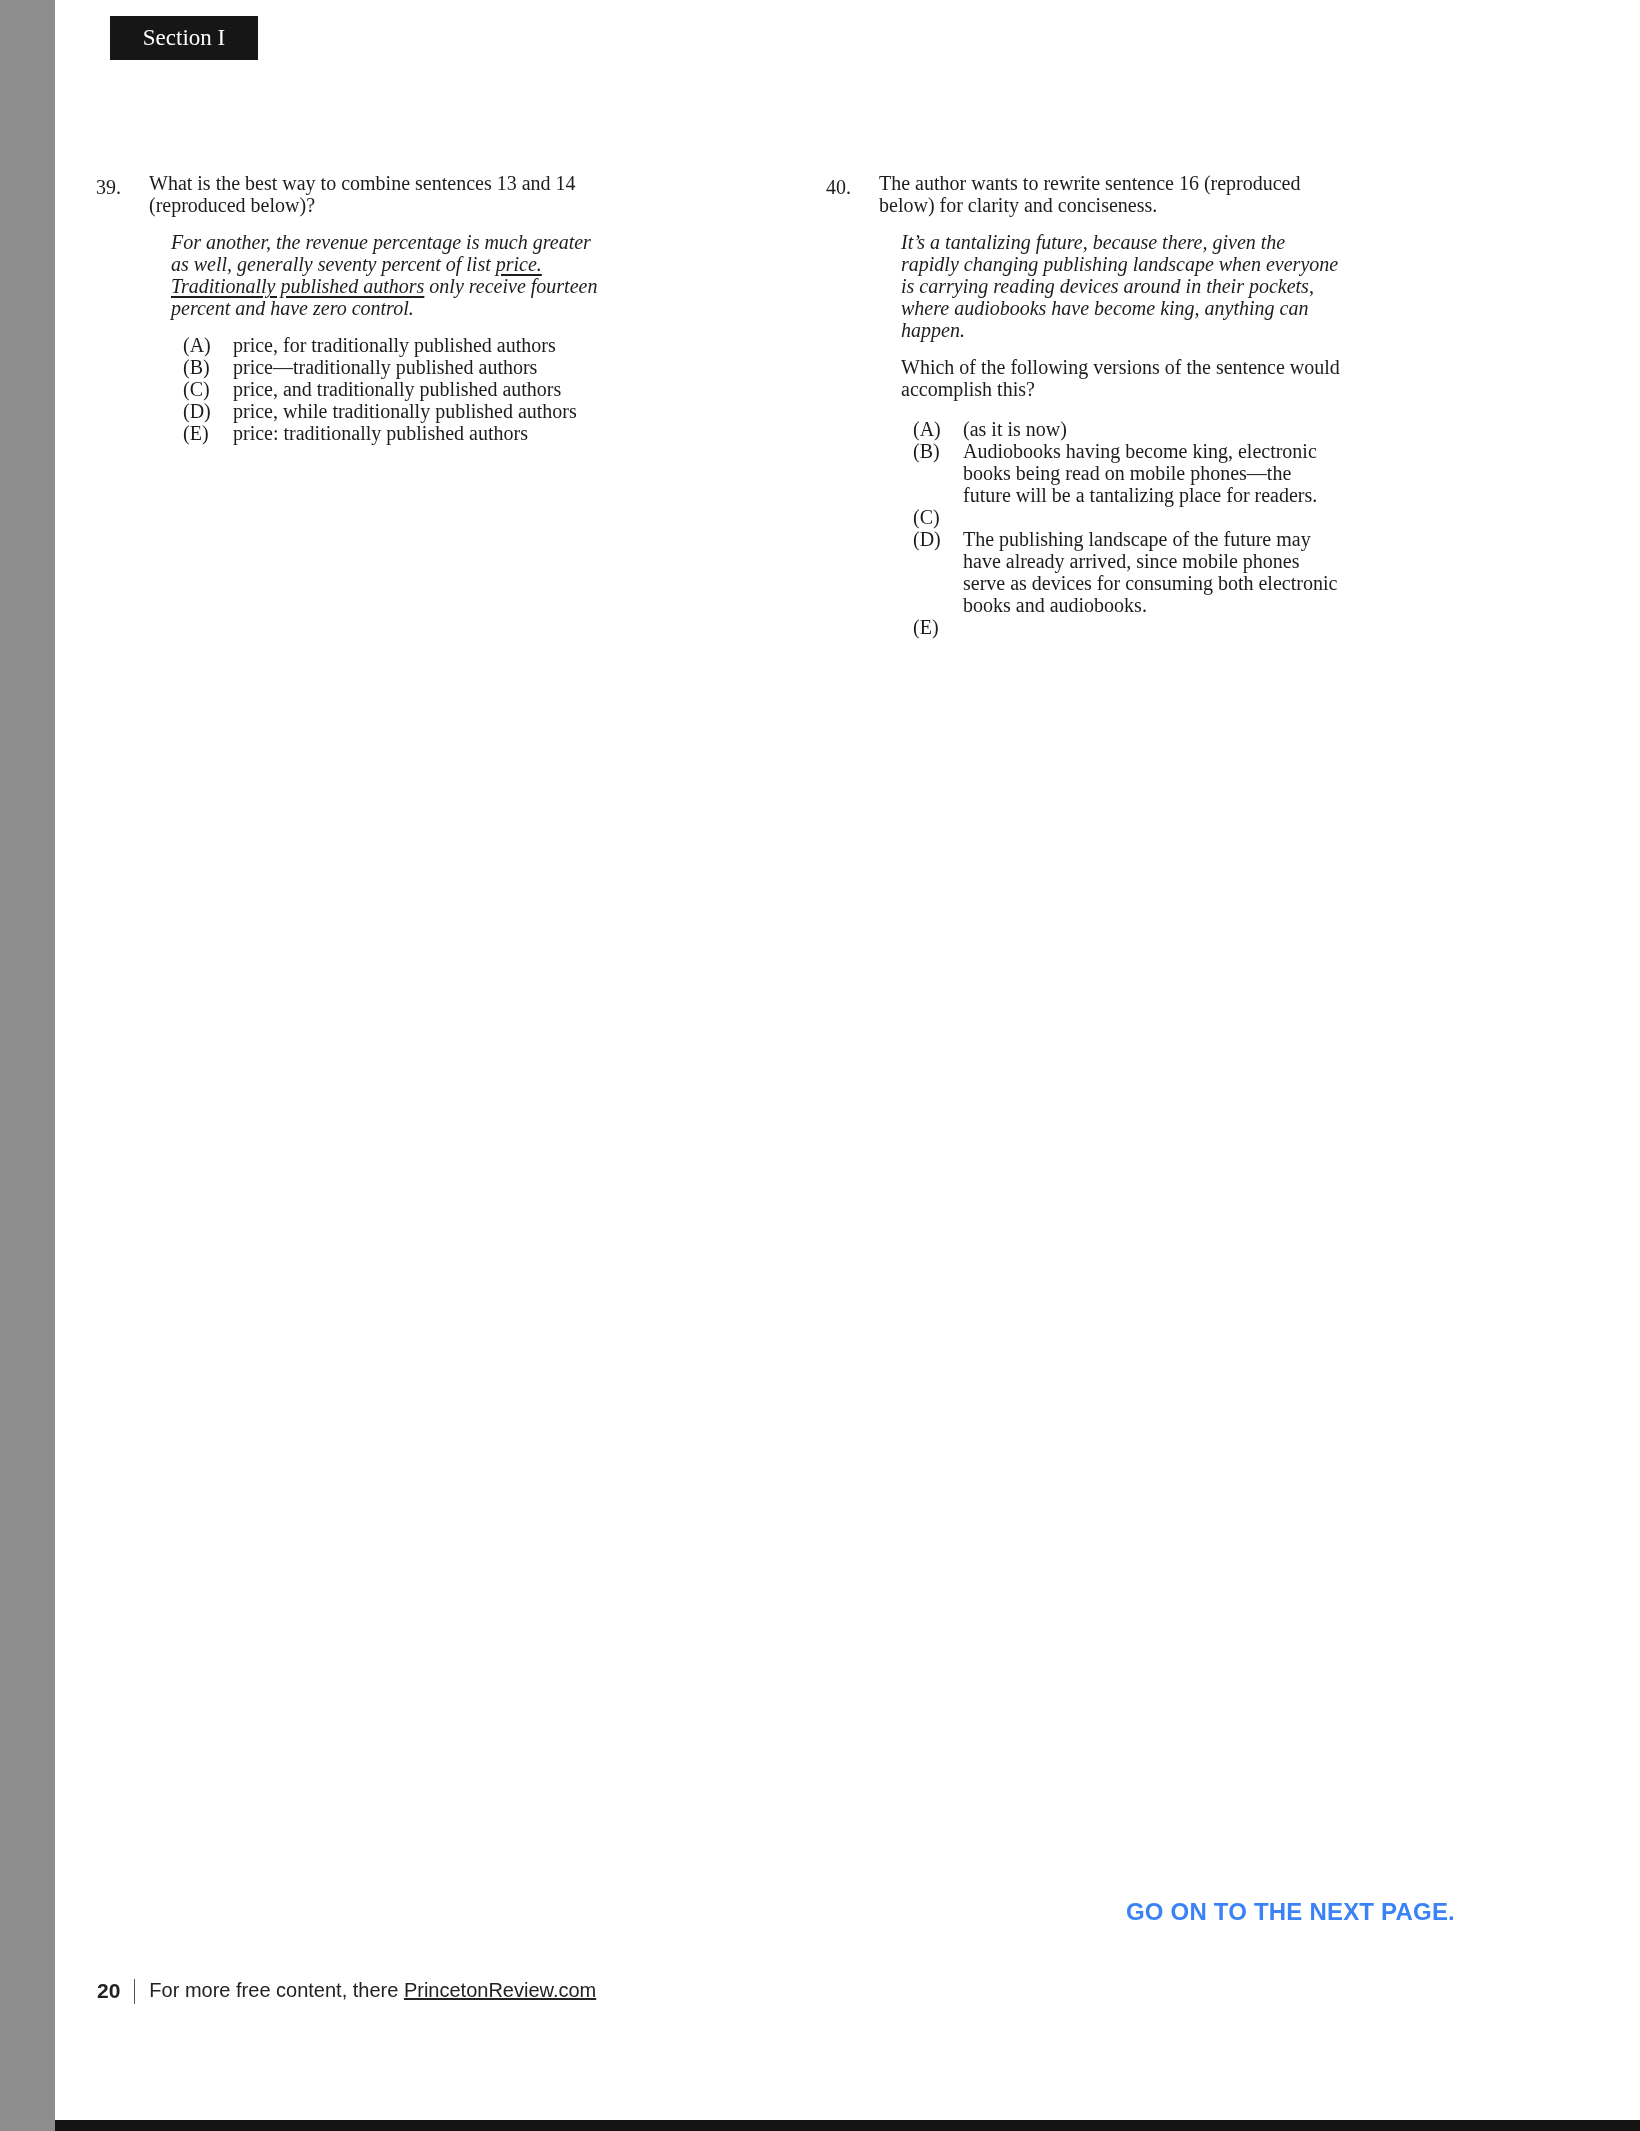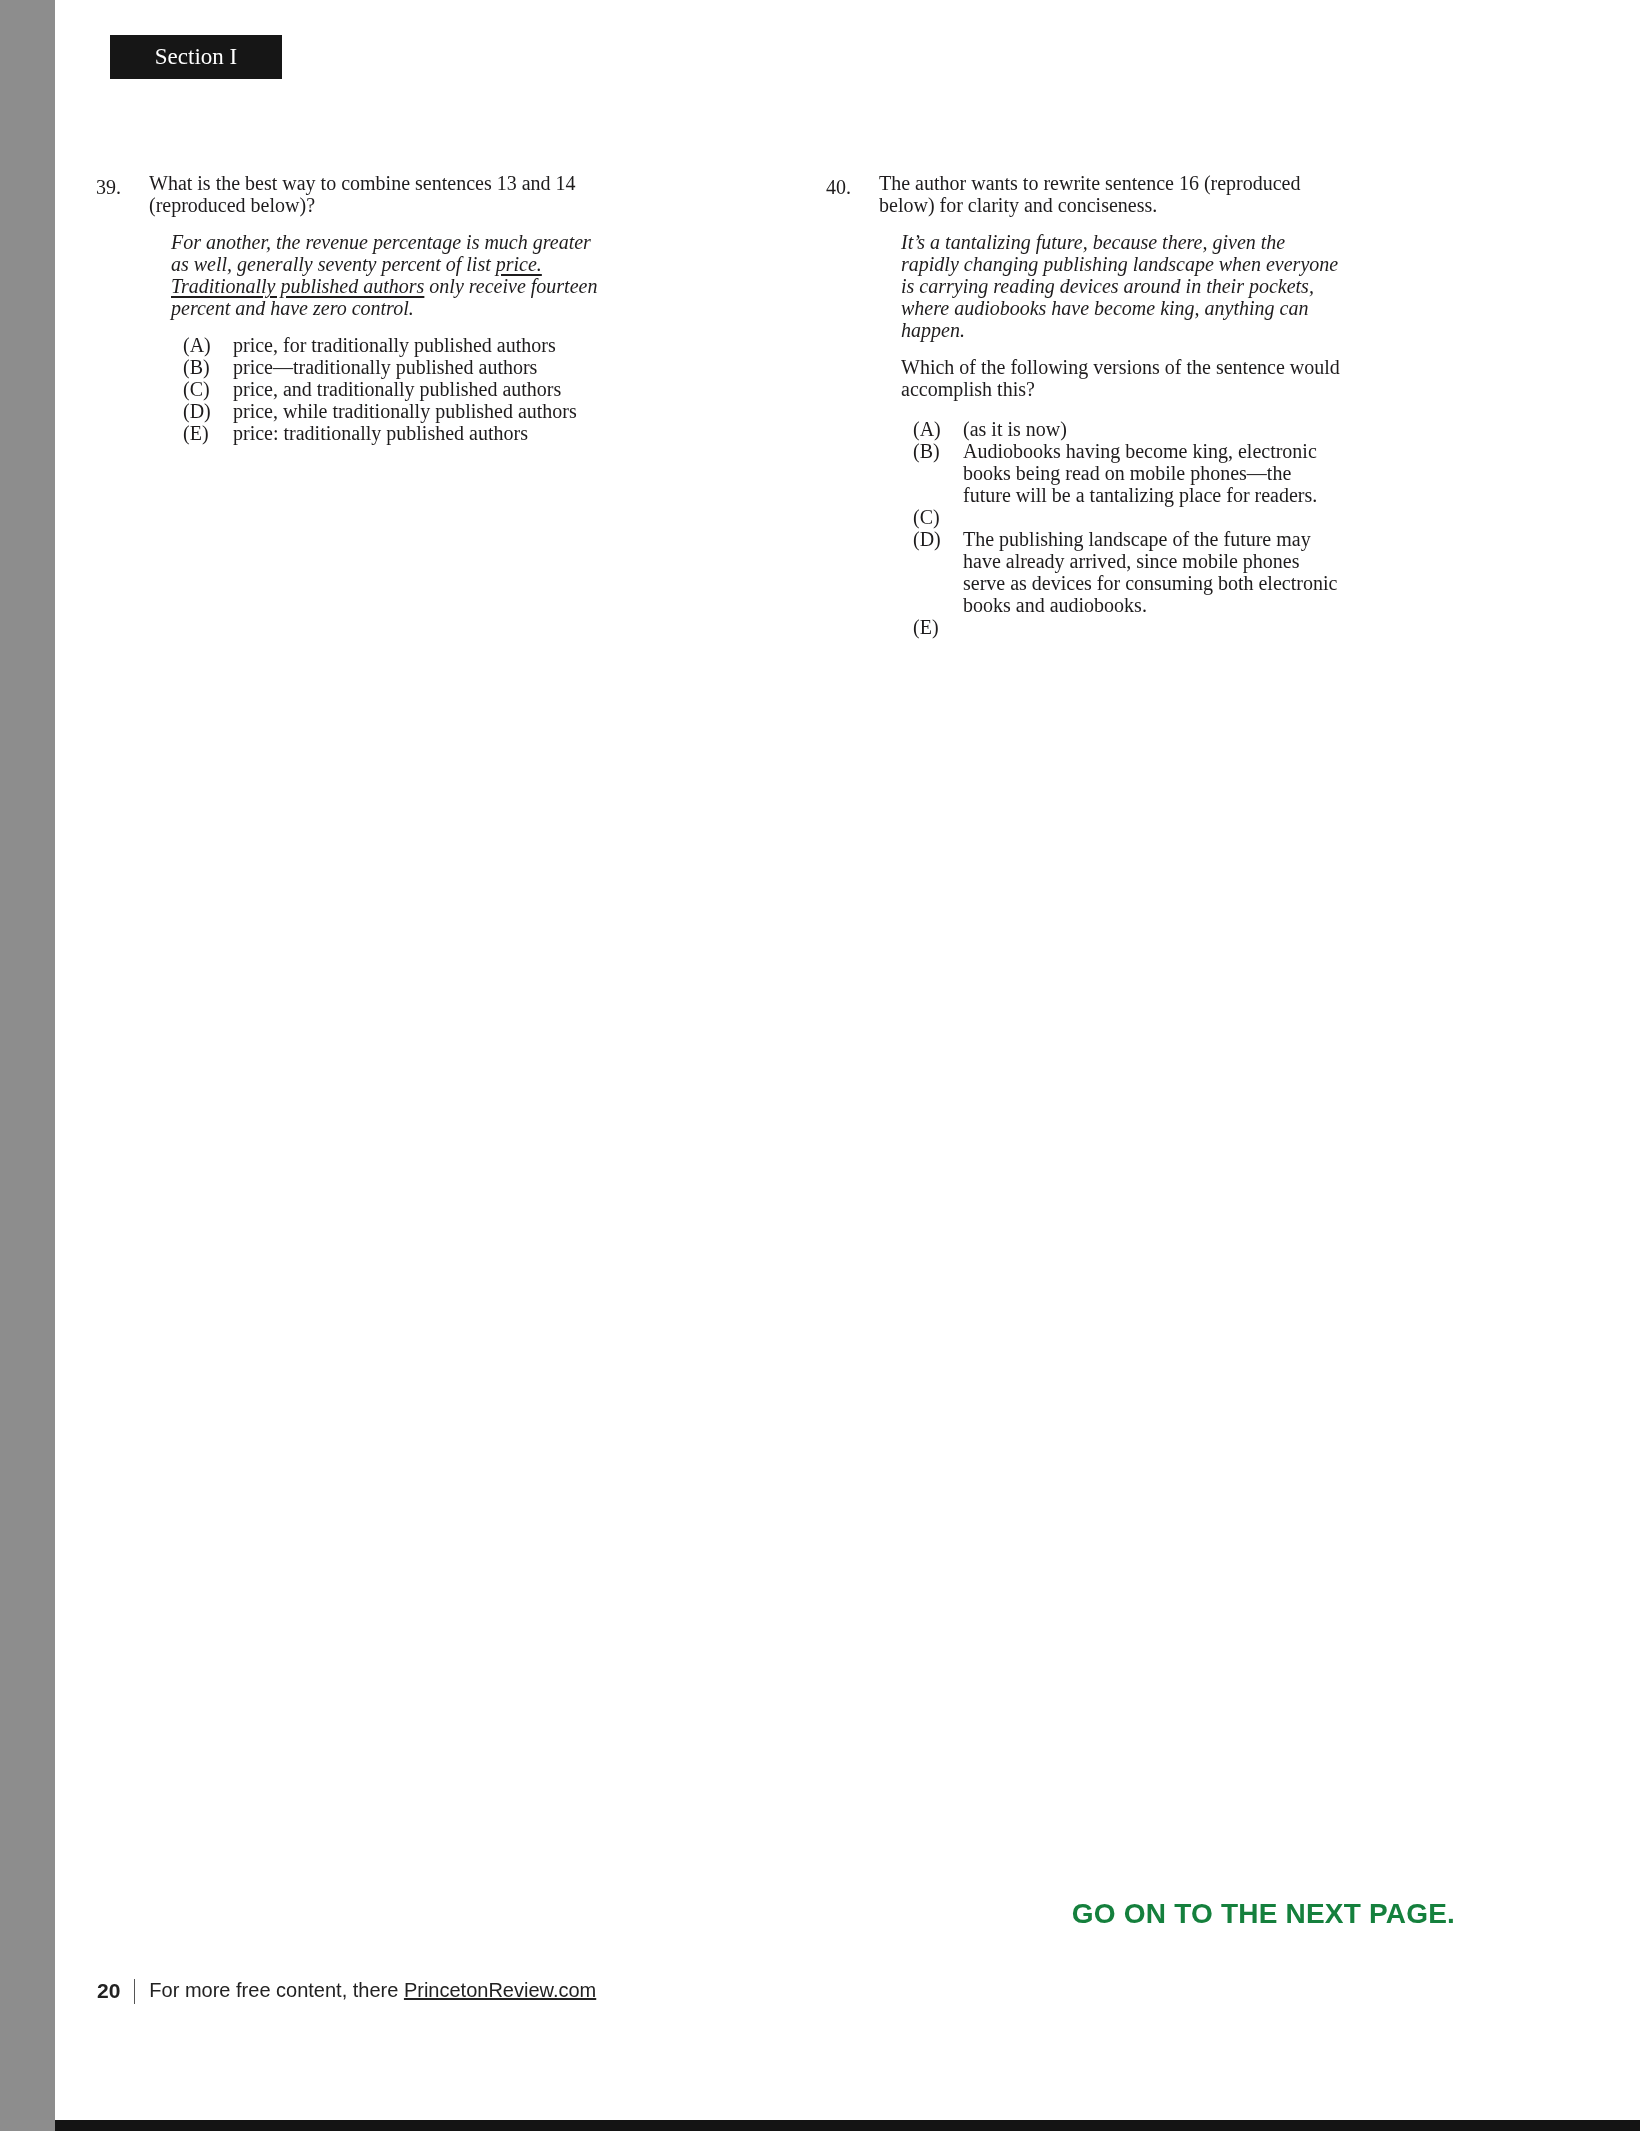--- a/index.html
+++ b/index.html
@@ -19,22 +19,22 @@
     background: #8d8d8d;
   }
   .bottom-bar {
     position: absolute;
     left: 55px; bottom: 0;
     width: 1585px; height: 11px;
     background: #141414;
   }
   .section-badge {
     position: absolute;
-    left: 110px; top: 35px;
-    width: 172px; height: 44px;
+    left: 110px; top: 16px;
+    width: 148px; height: 44px;
     background: #161616;
     color: #ffffff;
     display: flex;
     align-items: center;
     justify-content: center;
     font-size: 23px;
   }
   .col {
     position: absolute;
     top: 172px;
@@ -64,23 +64,23 @@
   .options { margin-left: 34px; }
   .option { display: flex; }
   .opt-letter { width: 50px; flex: none; }
   .opt-text { flex: 1; }
   .go-on {
     position: absolute;
     top: 1898px;
     right: 185px;
     font-family: "Liberation Sans", sans-serif;
     font-weight: bold;
-    font-size: 28px;
+    font-size: 24px;
     letter-spacing: 0.2px;
-    color: #15803d;
+    color: #3b82f6;
   }
   .footer {
     position: absolute;
     left: 97px; top: 1979px;
     display: flex;
     align-items: flex-start;
     font-family: "Liberation Sans", sans-serif;
     font-size: 20px;
     color: #222222;
   }

